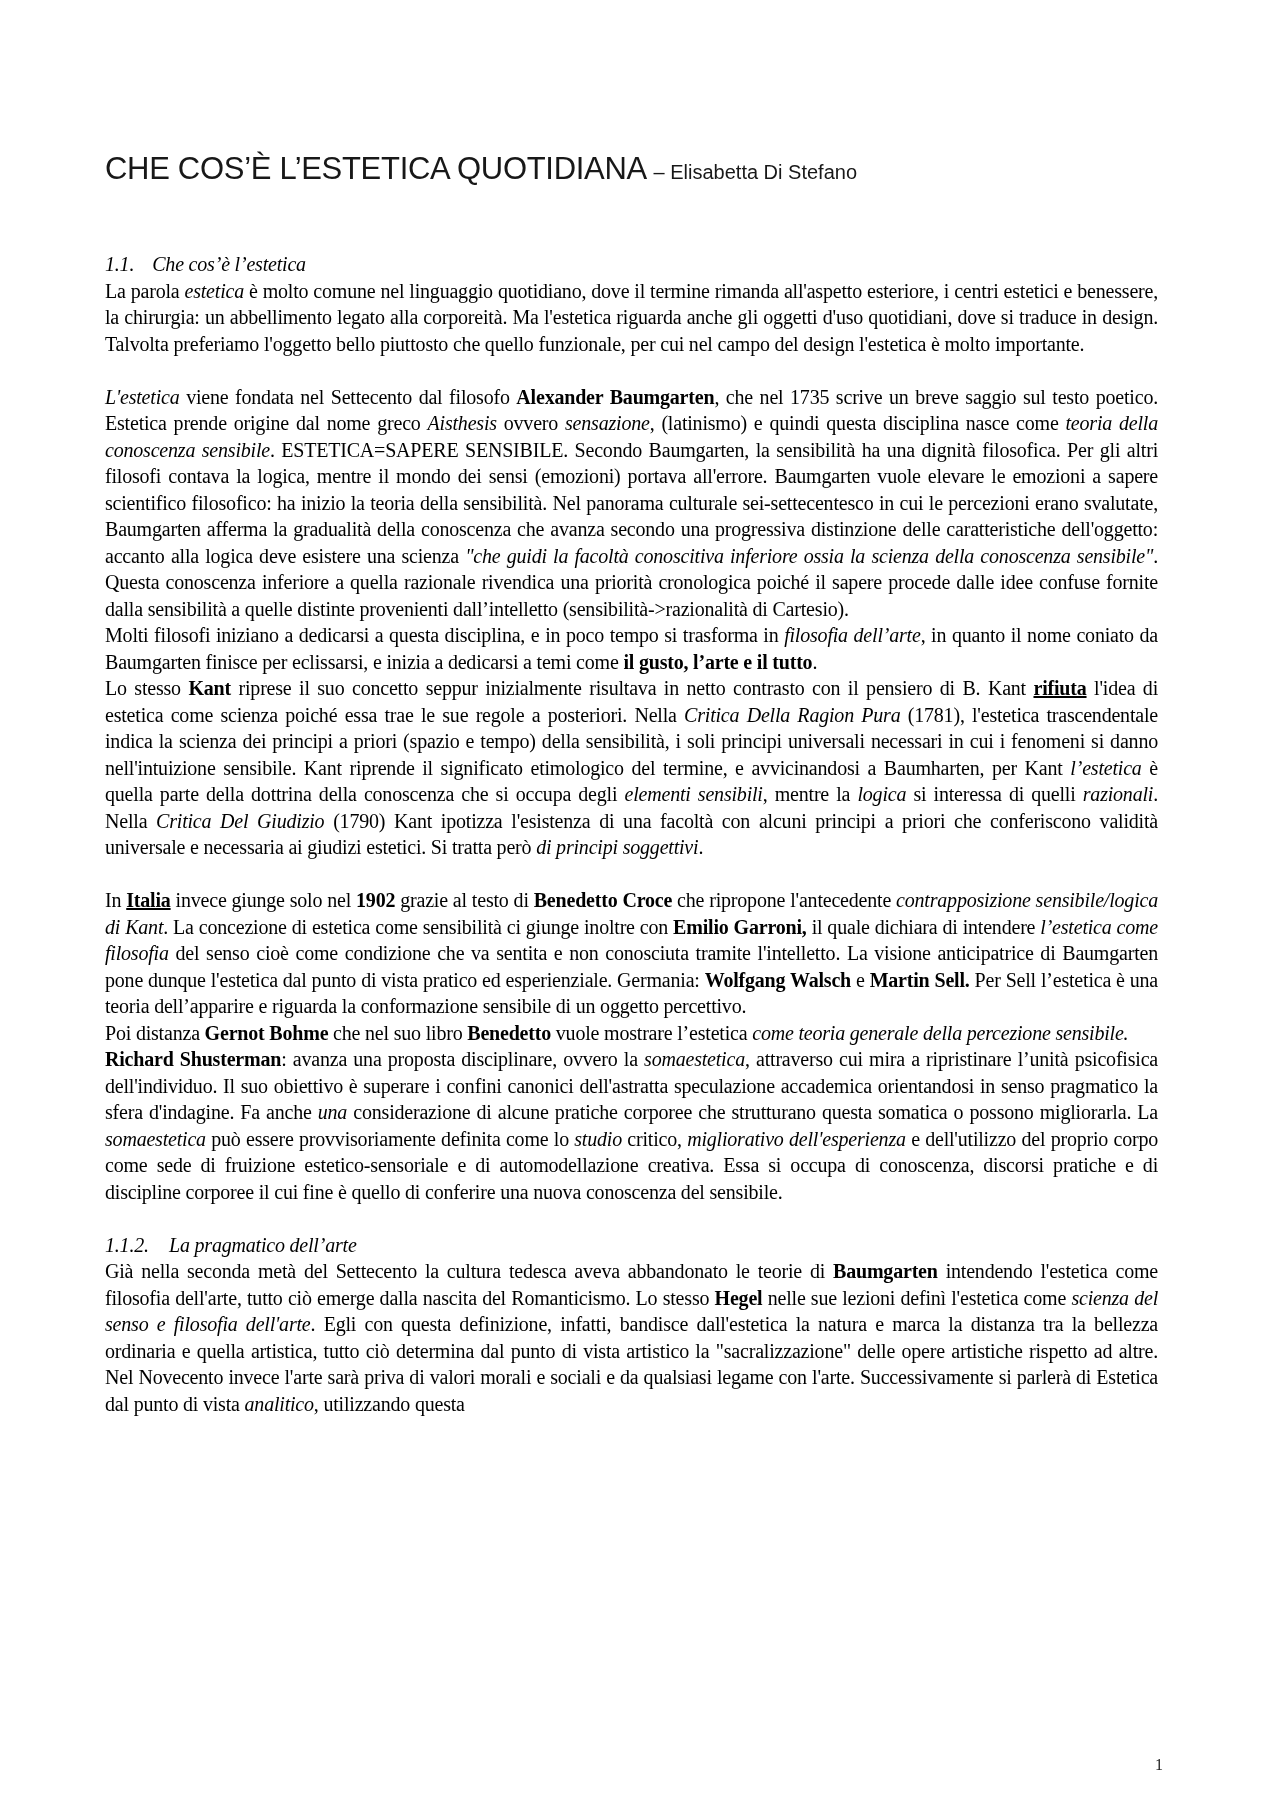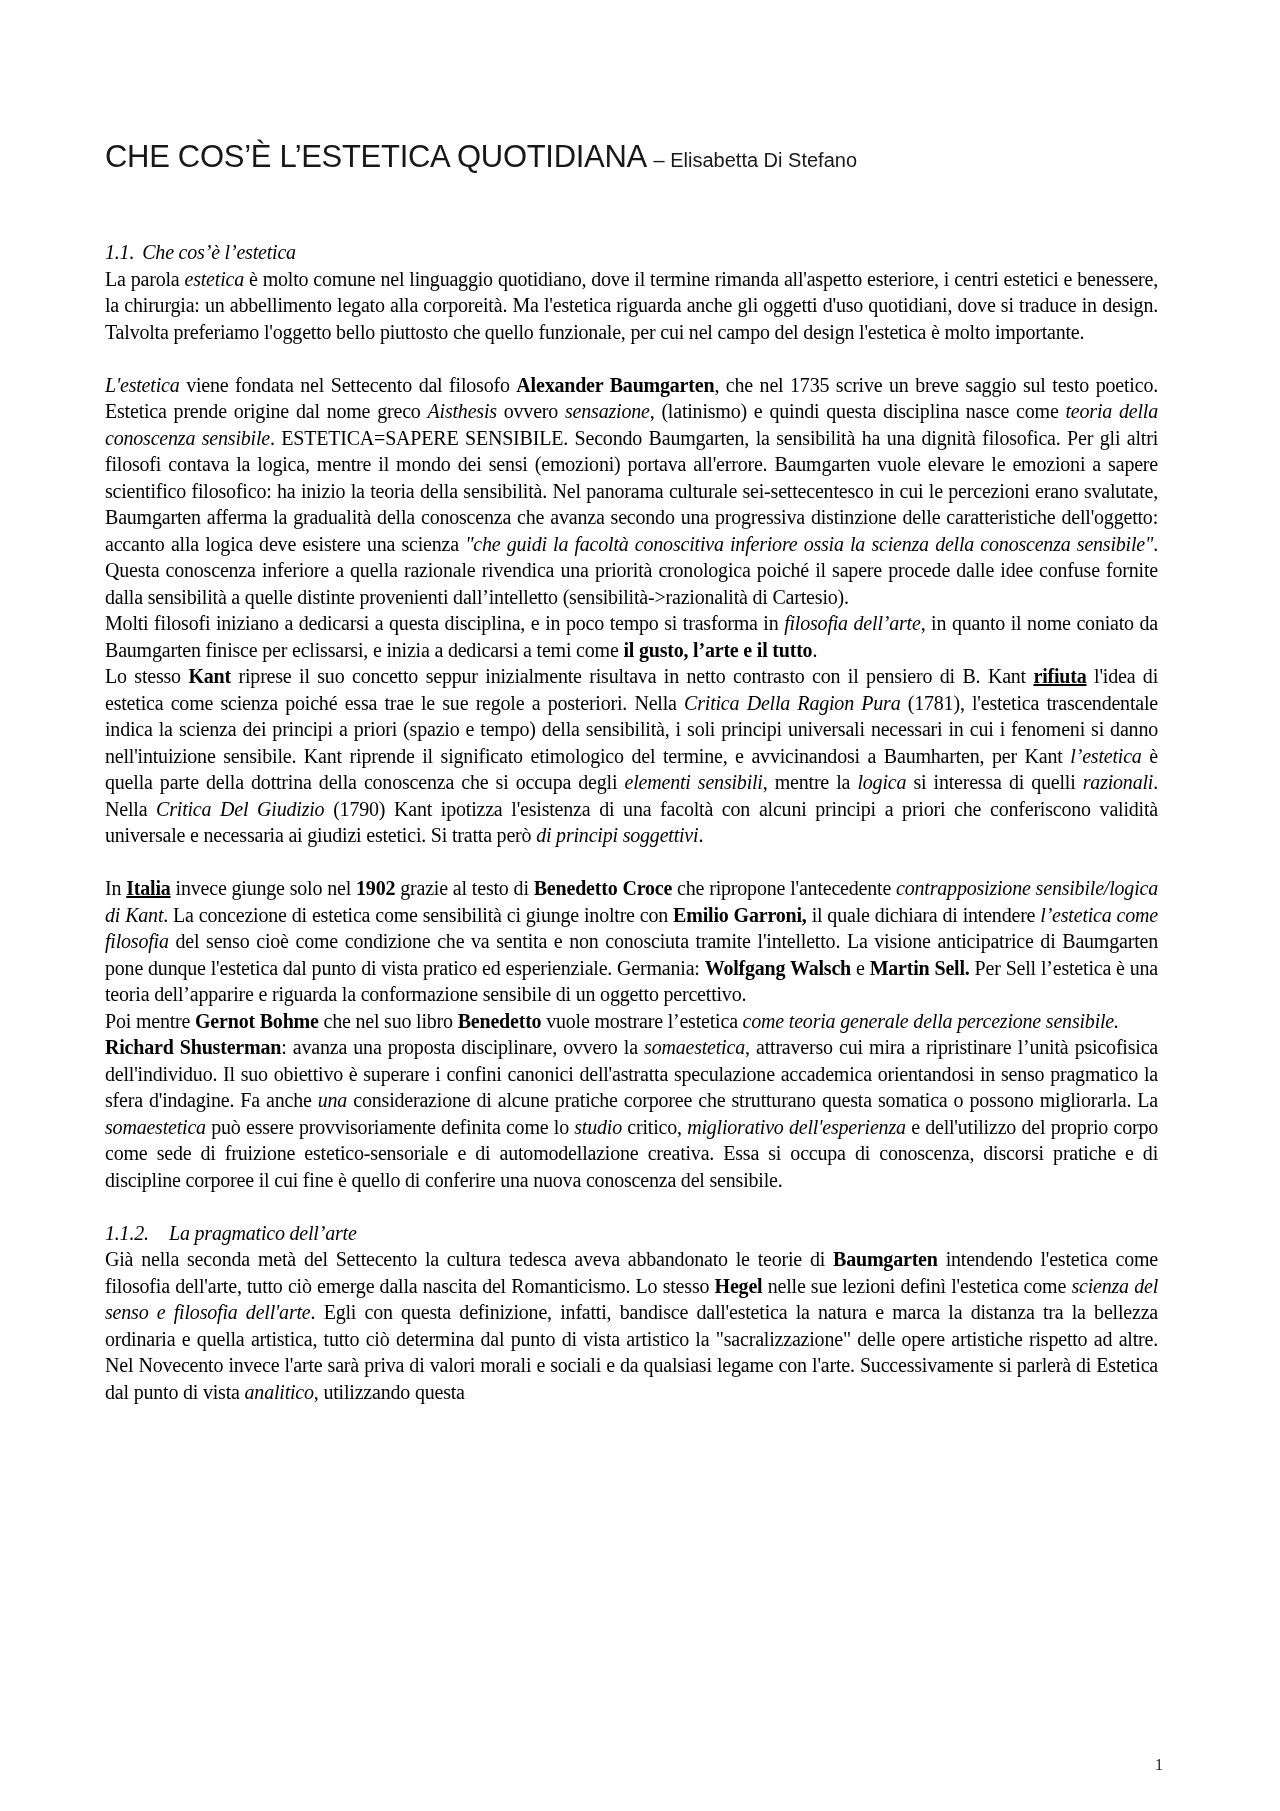--- a/index.html
+++ b/index.html
@@ -3,39 +3,39 @@
 <meta charset="utf-8">
 <style>
   html,body { margin:0; padding:0; background:#ffffff; }
   .page {
     position:relative;
     width:1280px; height:1811px;
     background:#ffffff; color:#000;
     overflow:hidden;
   }
   .content {
-    position:absolute; left:105px; top:136px; width:1053px;
+    position:absolute; left:105px; top:148px; width:1053px;
   }
   .doc-title {
     font-family:"Liberation Sans", sans-serif;
     font-size:31px; font-weight:400; color:#181818;
     letter-spacing:-0.3px; line-height:42px;
     margin:0 0 58px 0; white-space:nowrap;
   }
   .doc-title .author {
     font-size:20px; letter-spacing:0; color:#181818;
   }
   .para, .heading, .spacer {
     font-family:"Liberation Serif", serif;
     font-size:20px; line-height:26.5px;
     margin:0; letter-spacing:-0.2px;
   }
   .para { text-align:justify; }
   .heading { font-style:italic; text-align:left; }
-  .heading .hnum { display:inline; margin-right:8px; }
+  .heading .hnum { display:inline; margin-right:18px; }
   .heading.wide .hnum { display:inline-block; width:64px; margin-right:0; font-style:italic; }
   .spacer { height:26.5px; }
   .b { font-weight:bold; }
   .i { font-style:italic; }
   .u { text-decoration:underline;font-weight:bold; }
   .page-number {
     position:absolute; right:117px; bottom:37px;
     font-family:"Liberation Serif", serif;
     font-size:16px; color:#222;
   }
@@ -48,21 +48,21 @@
     <h1 class="doc-title"><span>CHE COS’È L’ESTETICA QUOTIDIANA</span> <span class="author">– Elisabetta Di Stefano</span></h1>
     <div>
         <div class="heading"><span class="hnum">1.1.</span><span class="hlabel">Che cos’è l’estetica</span></div>
         <p class="para"><span>La parola </span><span class="i">estetica</span><span> è molto comune nel linguaggio quotidiano, dove il termine rimanda all'aspetto esteriore, i centri estetici e benessere, la chirurgia: un abbellimento legato alla corporeità. Ma l'estetica riguarda anche gli oggetti d'uso quotidiani, dove si traduce in design. Talvolta preferiamo l'oggetto bello piuttosto che quello funzionale, per cui nel campo del design l'estetica è molto importante.</span></p>
         <div class="spacer"></div>
         <p class="para"><span class="i">L'estetica</span><span> viene fondata nel Settecento dal filosofo </span><span class="b">Alexander Baumgarten</span><span>, che nel 1735 scrive un breve saggio sul testo poetico. Estetica prende origine dal nome greco </span><span class="i">Aisthesis</span><span> ovvero </span><span class="i">sensazione</span><span>, (latinismo) e quindi questa disciplina nasce come </span><span class="i">teoria della conoscenza sensibile</span><span>. ESTETICA=SAPERE SENSIBILE. Secondo Baumgarten, la sensibilità ha una dignità filosofica. Per gli altri filosofi contava la logica, mentre il mondo dei sensi (emozioni) portava all'errore. Baumgarten vuole elevare le emozioni a sapere scientifico filosofico: ha inizio la teoria della sensibilità. Nel panorama culturale sei-settecentesco in cui le percezioni erano svalutate, Baumgarten afferma la gradualità della conoscenza che avanza secondo una progressiva distinzione delle caratteristiche dell'oggetto: accanto alla logica deve esistere una scienza </span><span class="i">"che guidi la facoltà conoscitiva inferiore ossia la scienza della conoscenza sensibile"</span><span>. Questa conoscenza inferiore a quella razionale rivendica una priorità cronologica poiché il sapere procede dalle idee confuse fornite dalla sensibilità a quelle distinte provenienti dall’intelletto (sensibilità-&gt;razionalità di Cartesio).</span></p>
         <p class="para"><span>Molti filosofi iniziano a dedicarsi a questa disciplina, e in poco tempo si trasforma in </span><span class="i">filosofia dell’arte</span><span>, in quanto il nome coniato da Baumgarten finisce per eclissarsi, e inizia a dedicarsi a temi come </span><span class="b">il gusto, l’arte e il tutto</span><span>.</span></p>
         <p class="para"><span>Lo stesso </span><span class="b">Kant</span><span> riprese il suo concetto seppur inizialmente risultava in netto contrasto con il pensiero di B. Kant </span><span class="u">rifiuta</span><span> l'idea di estetica come scienza poiché essa trae le sue regole a posteriori. Nella </span><span class="i">Critica Della Ragion Pura</span><span> (1781), l'estetica trascendentale indica la scienza dei principi a priori (spazio e tempo) della sensibilità, i soli principi universali necessari in cui i fenomeni si danno nell'intuizione sensibile. Kant riprende il significato etimologico del termine, e avvicinandosi a Baumharten, per Kant </span><span class="i">l’estetica</span><span> è quella parte della dottrina della conoscenza che si occupa degli </span><span class="i">elementi sensibili</span><span>, mentre la </span><span class="i">logica</span><span> si interessa di quelli </span><span class="i">razionali</span><span>. Nella </span><span class="i">Critica Del Giudizio</span><span> (1790) Kant ipotizza l'esistenza di una facoltà con alcuni principi a priori che conferiscono validità universale e necessaria ai giudizi estetici. Si tratta però </span><span class="i">di principi soggettivi</span><span>.</span></p>
         <div class="spacer"></div>
         <p class="para"><span>In </span><span class="u">Italia</span><span> invece giunge solo nel </span><span class="b">1902</span><span> grazie al testo di </span><span class="b">Benedetto Croce</span><span> che ripropone l'antecedente </span><span class="i">contrapposizione sensibile/logica di Kant</span><span>. La concezione di estetica come sensibilità ci giunge inoltre con </span><span class="b">Emilio Garroni,</span><span> il quale dichiara di intendere </span><span class="i">l’estetica come filosofia</span><span> del senso cioè come condizione che va sentita e non conosciuta tramite l'intelletto. La visione anticipatrice di Baumgarten pone dunque l'estetica dal punto di vista pratico ed esperienziale. Germania: </span><span class="b">Wolfgang Walsch</span><span> e </span><span class="b">Martin Sell.</span><span> Per Sell l’estetica è una teoria dell’apparire e riguarda la conformazione sensibile di un oggetto percettivo.</span></p>
-        <p class="para"><span>Poi mentre </span><span class="b">Gernot Bohme</span><span> che nel suo libro </span><span class="b">Benedetto</span><span> vuole mostrare l’estetica </span><span class="i">come teoria generale della percezione sensibile.</span></p>
+        <p class="para"><span>Poi distanza </span><span class="b">Gernot Bohme</span><span> che nel suo libro </span><span class="b">Benedetto</span><span> vuole mostrare l’estetica </span><span class="i">come teoria generale della percezione sensibile.</span></p>
         <p class="para"><span class="b">Richard Shusterman</span><span>: avanza una proposta disciplinare, ovvero la </span><span class="i">somaestetica</span><span>, attraverso cui mira a ripristinare l’unità psicofisica dell'individuo. Il suo obiettivo è superare i confini canonici dell'astratta speculazione accademica orientandosi in senso pragmatico la sfera d'indagine. Fa anche </span><span class="i">una</span><span> considerazione di alcune pratiche corporee che strutturano questa somatica o possono migliorarla. La </span><span class="i">somaestetica</span><span> può essere provvisoriamente definita come lo </span><span class="i">studio</span><span> critico, </span><span class="i">migliorativo dell'esperienza</span><span> e dell'utilizzo del proprio corpo come sede di fruizione estetico-sensoriale e di automodellazione creativa. Essa si occupa di conoscenza, discorsi pratiche e di discipline corporee il cui fine è quello di conferire una nuova conoscenza del sensibile.</span></p>
         <div class="spacer"></div>
         <div class="heading wide"><span class="hnum">1.1.2.</span><span class="hlabel">La pragmatico dell’arte</span></div>
         <p class="para"><span>Già nella seconda metà del Settecento la cultura tedesca aveva abbandonato le teorie di </span><span class="b">Baumgarten</span><span> intendendo l'estetica come filosofia dell'arte, tutto ciò emerge dalla nascita del Romanticismo. Lo stesso </span><span class="b">Hegel</span><span> nelle sue lezioni definì l'estetica come </span><span class="i">scienza del senso e filosofia dell'arte</span><span>. Egli con questa definizione, infatti, bandisce dall'estetica la natura e marca la distanza tra la bellezza ordinaria e quella artistica, tutto ciò determina dal punto di vista artistico la "sacralizzazione" delle opere artistiche rispetto ad altre.  Nel Novecento invece l'arte sarà priva di valori morali e sociali e da qualsiasi legame con l'arte. Successivamente si parlerà di Estetica dal punto di vista </span><span class="i">analitico</span><span>, utilizzando questa</span></p>
       </div>
   </div>
   <div class="page-number">1</div>
 </div>
 
 </body></html>

